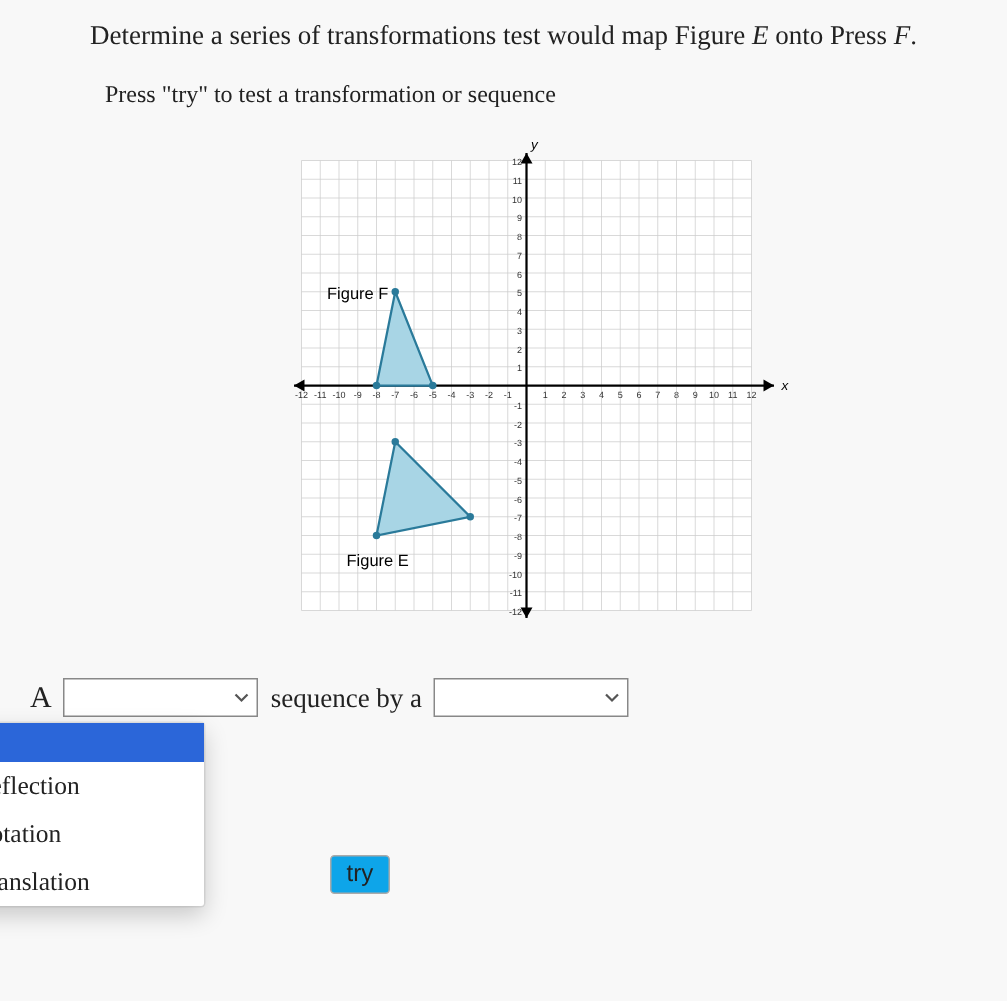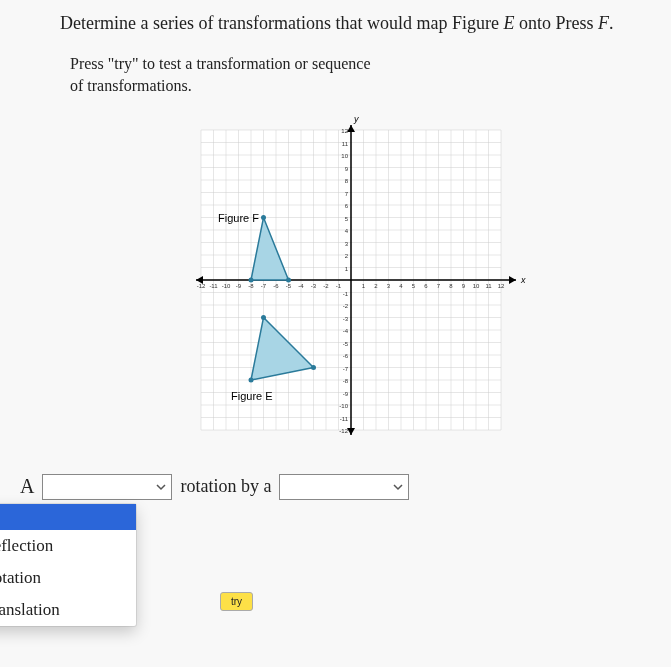--- a/index.html
+++ b/index.html
@@ -58,38 +58,37 @@
       background: #2b66d9;
       color: #fff;
       height: 26px;
     }
     .try-row { margin-top: 60px; margin-left: 160px; }
     .try-btn {
       display: inline-block;
       border: 1px solid #aaa;
       border-radius: 3px;
       padding: 3px 10px;
-      font-size: 10px;
-      background: #fde047;
+      font-size: 16px;
+      background: #0ea5e9;
       cursor: pointer;
       font-family: Arial, sans-serif;
       margin-top: 32px;
     }
     svg text { font-family: Arial, sans-serif; }
   </style>
 </head>
 <body>
 
 <div class="question">
-  <span>Determine a series of transformations that would map Figure </span><span class="mi">E</span><span> onto Press </span><span class="mi">F</span><span>.</span>
+  <span>Determine a series of transformations test would map Figure </span><span class="mi">E</span><span> onto Press </span><span class="mi">F</span><span>.</span>
 </div>
 
 <div class="instruction">
   <div>Press "try" to test a transformation or sequence</div>
-  <div>of transformations.</div>
 </div>
 
 <div class="graph-wrap">
   <svg width="360" height="330" viewBox="0 0 360 330">
 
     <rect x="30" y="20" width="300" height="300" fill="#fff" stroke="#ccc" stroke-width="0"></rect>
 
     <g stroke="#ccc" stroke-width="0.5">
 
       <line x1="30" y1="20" x2="30" y2="320"></line>
@@ -233,21 +232,21 @@
 <div class="answer-row">
   <span class="label-A">A</span>
 
   <div class="select-box">
     <span></span>
     <svg class="chev" viewBox="0 0 12 12">
         <path d="M2 4 L6 8 L10 4" fill="none" stroke="#555" stroke-width="1.5"></path>
       </svg>
   </div>
 
-  <span class="followed">rotation by a</span>
+  <span class="followed">sequence by a</span>
 
   <div class="select-box">
     <span></span>
     <svg class="chev" viewBox="0 0 12 12">
         <path d="M2 4 L6 8 L10 4" fill="none" stroke="#555" stroke-width="1.5"></path>
       </svg>
   </div>
 
   <div class="dropdown-panel">
     <div class="opt highlight"></div>

